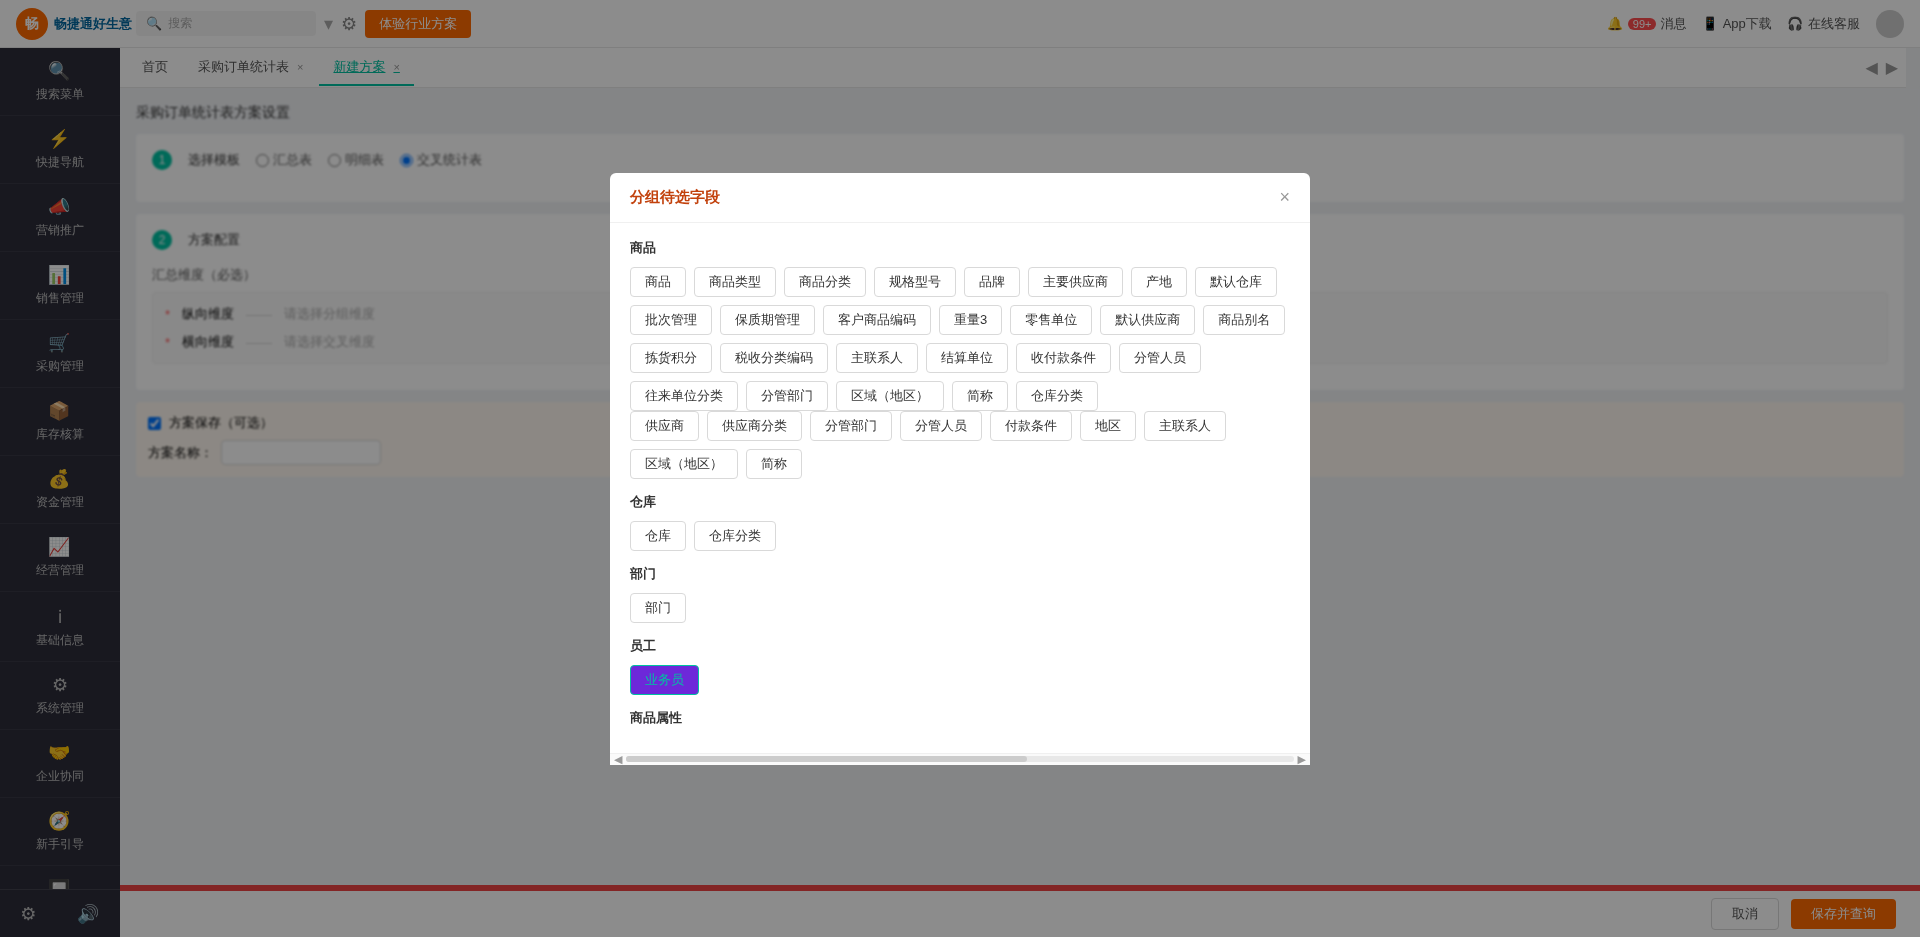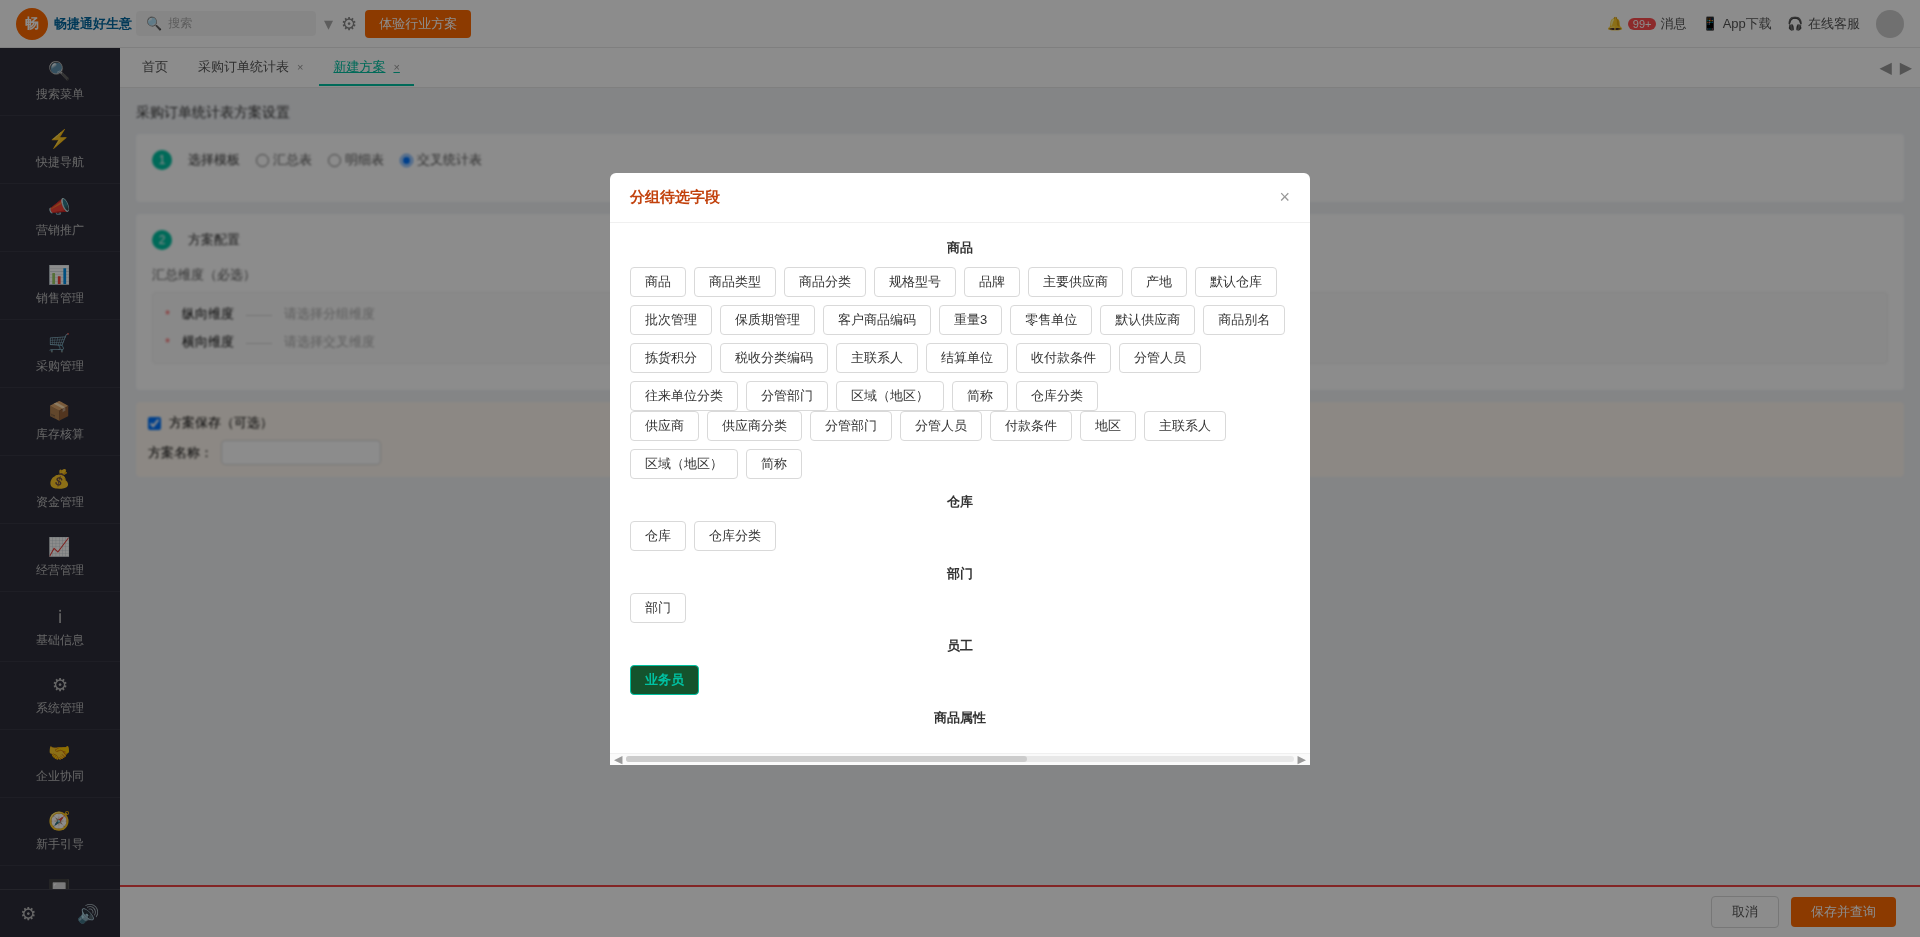--- a/index.html
+++ b/index.html
@@ -77,21 +77,21 @@
     }
     .avatar {
       width: 28px; height: 28px;
       background: #ccc;
       border-radius: 50%;
     }
 
     
     .tabs-bar {
       position: fixed;
-      top: 48px; left: 120px; right: 0;
+      top: 48px; left: 120px; right: 14px;
       height: 40px;
       background: #fff;
       border-bottom: 1px solid #e8e8e8;
       display: flex;
       align-items: center;
       padding: 0 8px;
       z-index: 99;
       gap: 2px;
     }
     .tab-item {
@@ -181,21 +181,21 @@
     }
     .step-label { color: #333; font-size: 13px; }
     .radio-group { display: flex; gap: 16px; align-items: center; }
     .radio-item { display: flex; align-items: center; gap: 4px; color: #555; font-size: 13px; }
 
     .bottom-bar {
       position: fixed;
       bottom: 0; left: 120px; right: 0;
       height: 52px;
       background: #fff;
-      border-top: 2px solid #ef4444;
+      border-top: 6px solid #ef4444;
       display: flex;
       align-items: center;
       justify-content: flex-end;
       padding: 0 24px;
       gap: 12px;
       z-index: 97;
     }
     .btn-cancel {
       background: #fff;
       border: 1px solid #d9d9d9;
@@ -265,21 +265,20 @@
     }
     .modal-close {
       cursor: pointer;
       color: #999;
       font-size: 18px;
     }
     .modal-body {
       flex: 1;
       overflow-y: auto;
       padding: 16px 20px;
-      text-align: center;
     }
     .modal-section-title {
       font-size: 13px;
       color: #333;
       font-weight: bold;
       margin-bottom: 10px;
       margin-top: 14px;
     }
     .modal-section-title:first-child { margin-top: 0; }
     .field-grid {
@@ -293,22 +292,21 @@
       padding: 5px 14px;
       font-size: 13px;
       color: #333;
       cursor: pointer;
       background: #fff;
       white-space: nowrap;
     }
     .field-chip.selected {
       border-color: #00c1a2;
       color: #00c1a2;
-      background: #14532d;
-      font-weight: bold;
+      background: #6d28d9;
     }
 
     
     .modal-body::-webkit-scrollbar { width: 6px; }
     .modal-body::-webkit-scrollbar-thumb { background: #ccc; border-radius: 3px; }
 
     
     .modal-scroll-bottom {
       height: 12px;
       border-top: 1px solid #f0f0f0;

